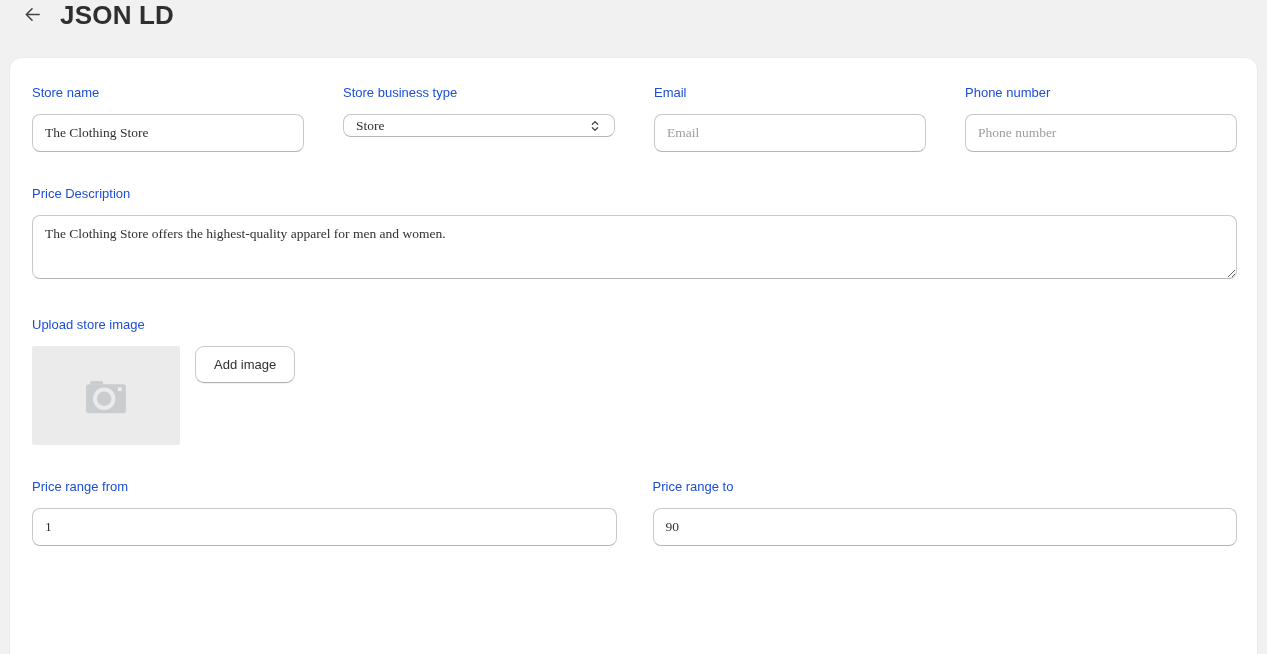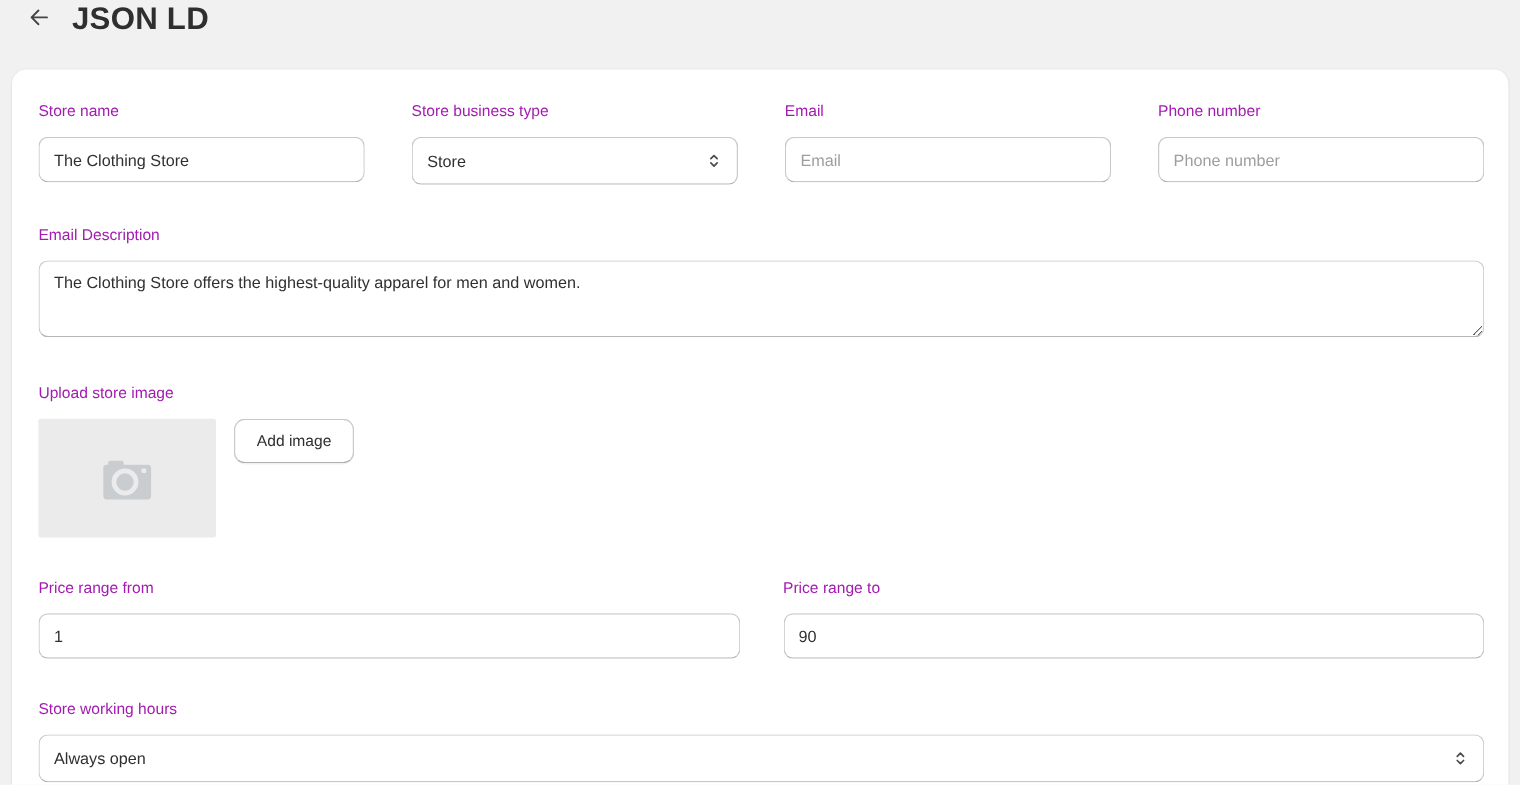--- a/index.html
+++ b/index.html
@@ -39,21 +39,21 @@
     background: #ffffff;
     border-radius: 12px;
     box-shadow: 0 1px 2px rgba(0,0,0,0.05), 0 0 0 1px rgba(0,0,0,0.02);
     padding: 27px 20px 60px 22px;
     min-height: 620px;
   }
 
   .field-label {
     display: block;
     font-size: 13px;
-    color: #a21caf;
+    color: #1d4ed8;
     margin-bottom: 13px;
     line-height: 16px;
   }
 
   .row { margin-bottom: 34px; }
   .grid-4 {
     display: grid;
     grid-template-columns: repeat(4, 1fr);
     column-gap: 39px;
   }
@@ -62,41 +62,41 @@
     grid-template-columns: repeat(2, 1fr);
     column-gap: 36px;
   }
 
   .text-input, .select-box, .text-area {
     width: 100%;
     background: #ffffff;
     border: 1px solid #c9c9c9;
     border-bottom-color: #b5b5b5;
     border-radius: 8px;
-    font-family: Liberation Sans, sans-serif;
+    font-family: Liberation Serif, serif;
     font-size: 13.5px;
     color: #303030;
   }
   .text-input {
     height: 38px;
     padding: 0 12px;
     outline: none;
   }
   .text-input::placeholder { color: #9e9e9e; opacity: 1; }
 
   .text-area {
     height: 64px;
     padding: 9px 12px;
     resize: vertical;
     line-height: 18px;
     outline: none;
   }
 
   .select-box {
-    height: 40px;
+    height: 23px;
     display: flex;
     align-items: center;
     justify-content: space-between;
     padding: 0 12px;
     cursor: pointer;
     user-select: none;
   }
   .select-box .select-value { font-size: 13.5px; color: #303030; }
 
   
@@ -167,21 +167,21 @@
       <input class="text-input" type="text" placeholder="Email" style="">
     </div>
 
     <div>
       <label class="field-label">Phone number</label>
       <input class="text-input" type="text" placeholder="Phone number" style="">
     </div>
   </div>
 
   <div class="row">
-    <label class="field-label">Email Description</label>
+    <label class="field-label">Price Description</label>
     <textarea class="text-area" style="">The Clothing Store offers the highest-quality apparel for men and women.</textarea>
   </div>
 
   <div class="row">
     <label class="field-label">Upload store image</label>
     <div class="upload-wrap">
       <div class="image-placeholder">
         <span>
           <svg width="44" height="38" viewBox="0 0 24 21" fill="none">
             <path d="M4.2 2.2h5.2a1 1 0 0 1 1 1v1H3.2v-1a1 1 0 0 1 1-1z" fill="#c9cdd0"></path>
@@ -199,26 +199,14 @@
     <div>
       <label class="field-label">Price range from</label>
       <input class="text-input" type="text" value="1" style="">
     </div>
     <div>
       <label class="field-label">Price range to</label>
       <input class="text-input" type="text" value="90" style="">
     </div>
   </div>
 
-  <div>
-    <label class="field-label">Store working hours</label>
-    <div class="select-box">
-      <span class="select-value">Always open</span>
-      <span>
-        <svg width="14" height="14" viewBox="0 0 16 16" fill="none">
-          <path d="M5 6l3-3 3 3" stroke="#4a4a4a" stroke-width="1.6" stroke-linecap="round" stroke-linejoin="round"></path>
-          <path d="M5 10l3 3 3-3" stroke="#4a4a4a" stroke-width="1.6" stroke-linecap="round" stroke-linejoin="round"></path>
-        </svg>
-      </span>
-    </div>
-  </div>
 
 </div>
 
 </body></html>

